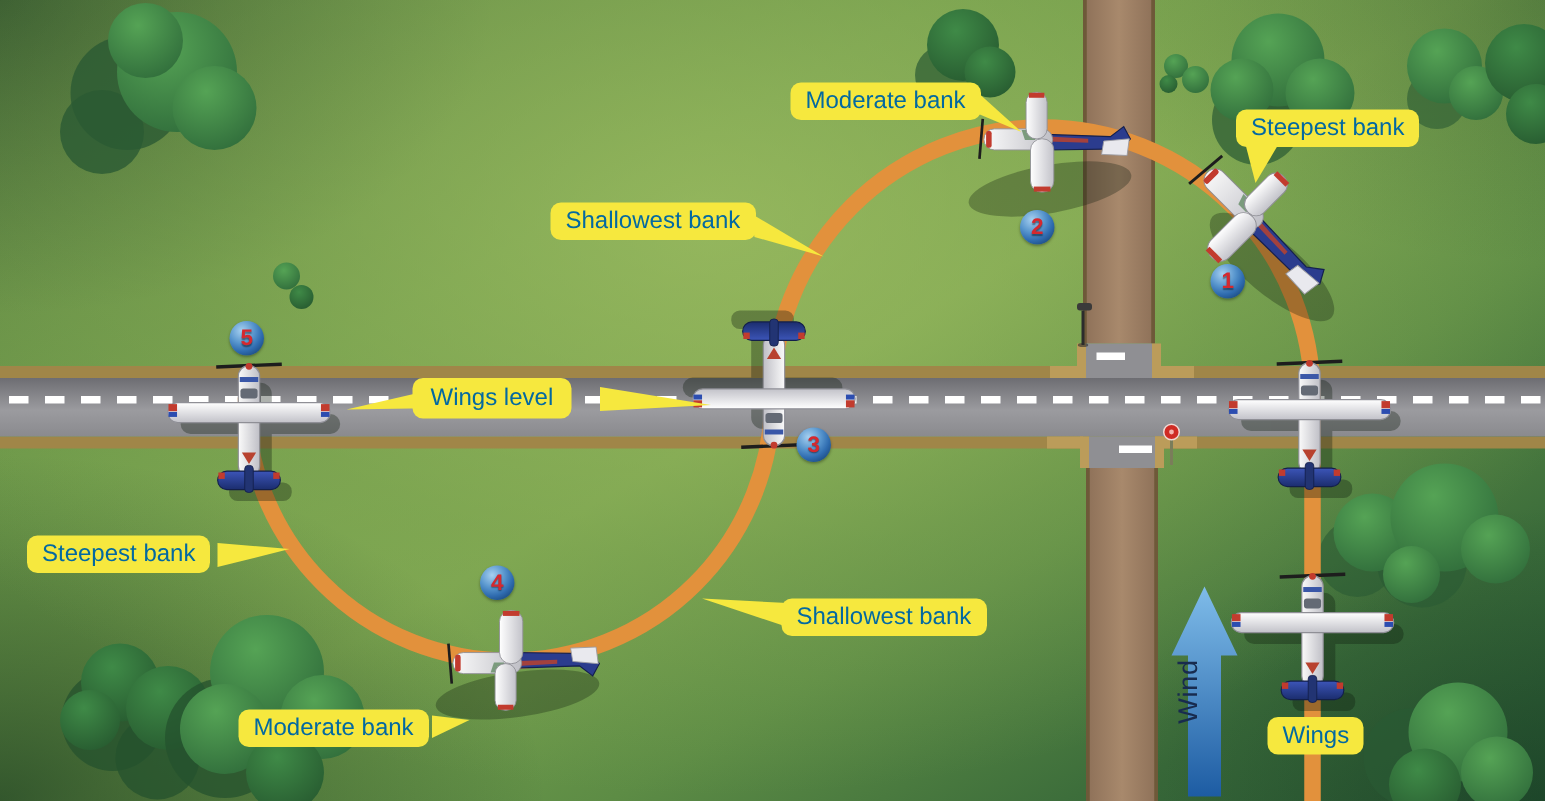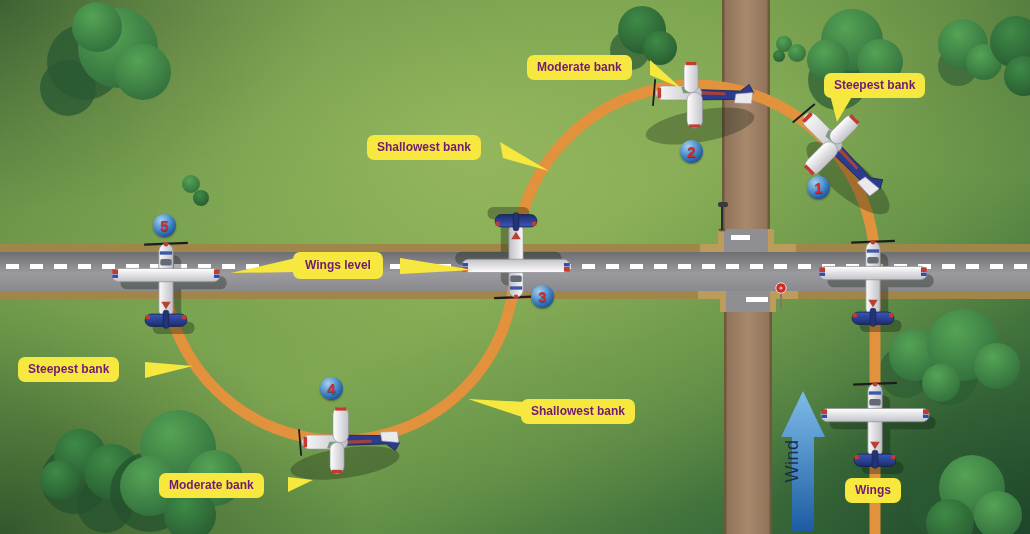--- a/index.html
+++ b/index.html
@@ -9,23 +9,23 @@
     background:
       radial-gradient(ellipse 900px 560px at 46% 28%, rgba(170,198,104,.60) 0%, rgba(140,175,88,.35) 40%, rgba(0,0,0,0) 68%),
       radial-gradient(ellipse 520px 330px at 0% 100%, rgba(8,40,24,.62) 0%, rgba(0,0,0,0) 70%),
       radial-gradient(ellipse 430px 280px at 100% 100%, rgba(10,42,26,.42) 0%, rgba(0,0,0,0) 70%),
       radial-gradient(ellipse 470px 300px at 0% 0%, rgba(18,50,30,.5) 0%, rgba(0,0,0,0) 70%),
       radial-gradient(ellipse 430px 250px at 100% 0%, rgba(25,60,35,.35) 0%, rgba(0,0,0,0) 70%),
       linear-gradient(150deg,#587e40 0%,#709c4b 32%,#7aa44f 50%,#5d8c45 68%,#3a6b3a 85%,#2b5a35 100%);
   }
   #scene{position:absolute;left:0;top:0;}
   .callout{
-    position:absolute;background:#f6e83e;color:#701a75;
-    font-size:12px;line-height:19px;padding:3px 10px;border-radius:7px;
-    white-space:nowrap;z-index:30;font-weight:bold;
+    position:absolute;background:#f6e83e;color:#0369a1;
+    font-size:16px;line-height:19px;padding:3px 10px;border-radius:7px;
+    white-space:nowrap;z-index:30;
   }
   .badge{
     position:absolute;width:23px;height:23px;border-radius:50%;
     background:radial-gradient(circle at 35% 28%, #a6d0f0 0%, #5795cd 38%, #2f6cb0 62%, #123a68 95%);
     color:#d6282e;font-size:15px;font-weight:700;
     display:flex;align-items:center;justify-content:center;
     text-shadow:0 1px 1px rgba(0,0,0,.45);
     box-shadow:0 1px 2px rgba(0,0,0,.35);
     z-index:25;
   }
@@ -241,21 +241,21 @@
       <polygon points="400,258 474,270 400,274"></polygon>
       <polygon points="145,362 193,366 145,378"></polygon>
       <polygon points="525,402 468,399 525,418"></polygon>
       <polygon points="288,477 313,480 288,492"></polygon>
     </g>
   </svg>
 
   <div class="callout" style="left:527px;top:55px;">Moderate bank</div>
   <div class="callout" style="left:824px;top:73px;">Steepest bank</div>
   <div class="callout" style="left:367px;top:135px;">Shallowest bank</div>
-  <div class="callout" style="left:293px;top:252px;padding:4px 12px;">Wings level</div>
+  <div class="callout" style="left:275px;top:252px;padding:4px 12px;">Wings level</div>
   <div class="callout" style="left:18px;top:357px;">Steepest bank</div>
   <div class="callout" style="left:521px;top:399px;">Shallowest bank</div>
   <div class="callout" style="left:159px;top:473px;">Moderate bank</div>
   <div class="callout" style="left:845px;top:478px;">Wings</div>
 
   <div class="wind-text">Wind</div>
 
   <div class="badge" style="left:807px;top:176px;">1</div>
   <div class="badge" style="left:680px;top:140px;">2</div>
   <div class="badge" style="left:531px;top:285px;">3</div>

